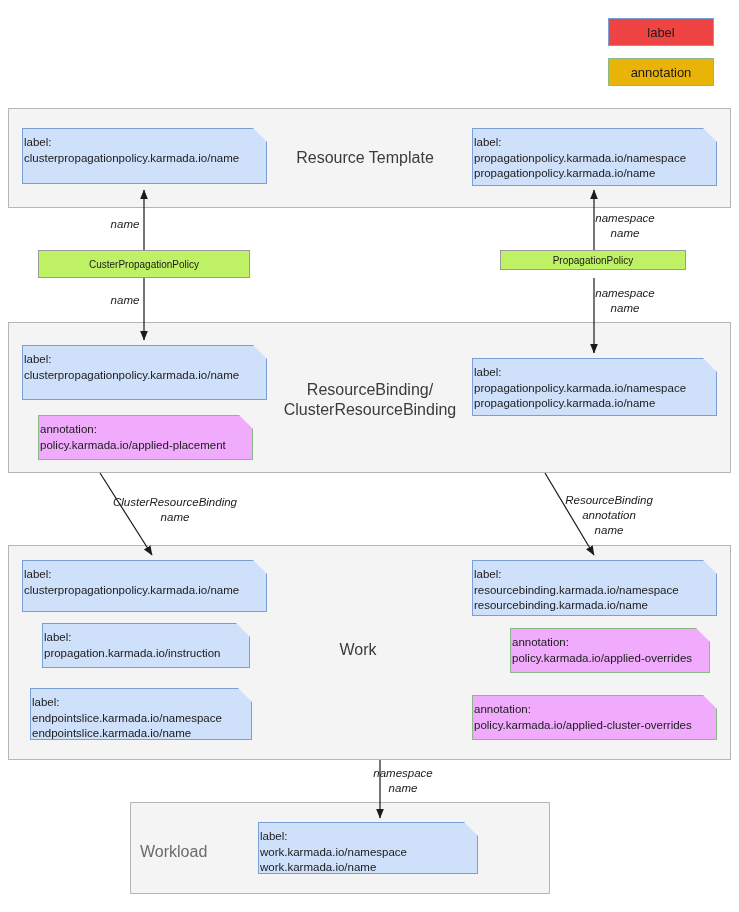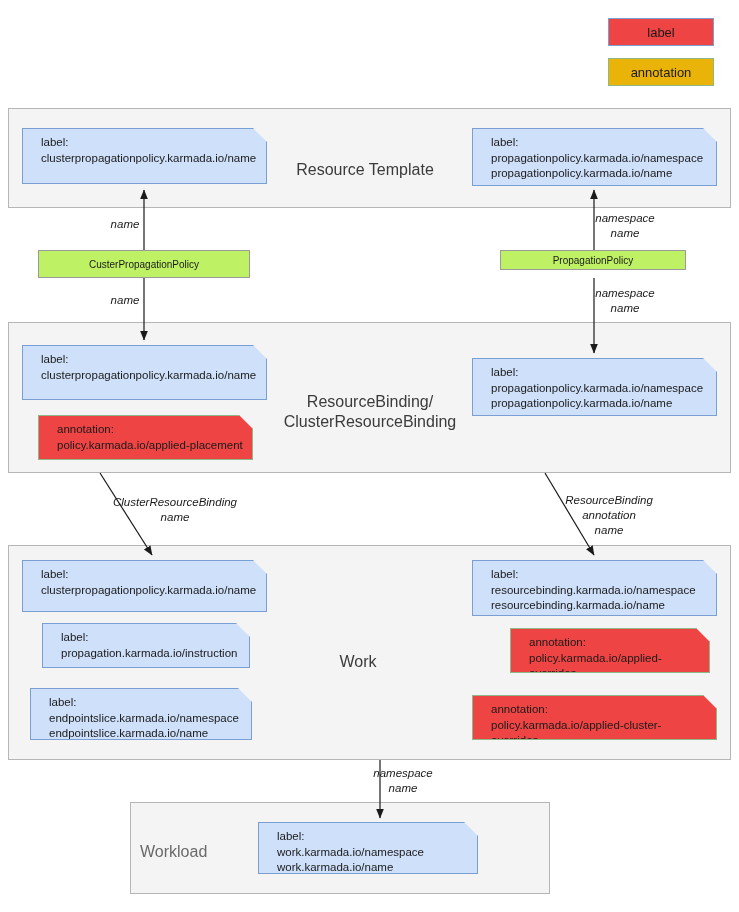--- a/index.html
+++ b/index.html
@@ -43,44 +43,43 @@
     border: 1px solid #b6b6b6;
     background: #f4f4f4;
   }
   .panel-title {
     position: absolute;
     font-size: 16px;
     color: #3b3b3b;
     text-align: center;
     white-space: pre-line;
     line-height: 1.25;
-    margin-top: 12px;
   }
 
   
   .note {
     position: absolute;
     font-size: 11.5px;
     line-height: 1.35;
     color: #1a1a1a;
-    padding: 6px 8px 6px 18px;
+    padding: 6px 8px 6px 1px;
     box-sizing: border-box;
     background: #cfe0fa;
     border: 1px solid #7a9fd4;
     white-space: pre-line;
     overflow: hidden;
   }
   .note.label-note {
     background: #cfe0fa;
     border-color: #7a9fd4;
     
     clip-path: polygon(0 0, calc(100% - 14px) 0, 100% 14px, 100% 100%, 0 100%);
   }
   .note.annotation-note {
-    background: #ef4444;
+    background: #f0abfc;
     border-color: #8db887;
     clip-path: polygon(0 0, calc(100% - 14px) 0, 100% 14px, 100% 100%, 0 100%);
   }
 
   
   .policy-box {
     border: 1px solid #9a9a9a;
     background: #bef264;
     font-size: 10px;
     color: #1a1a1a;

